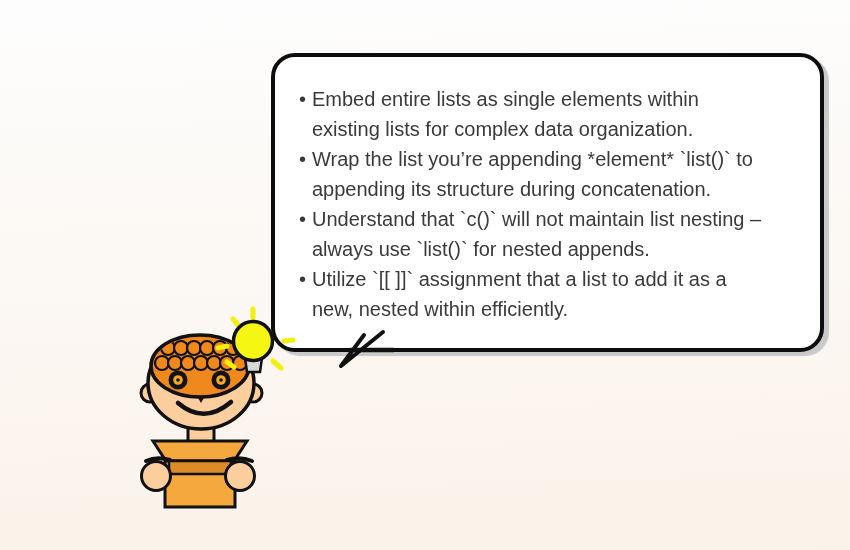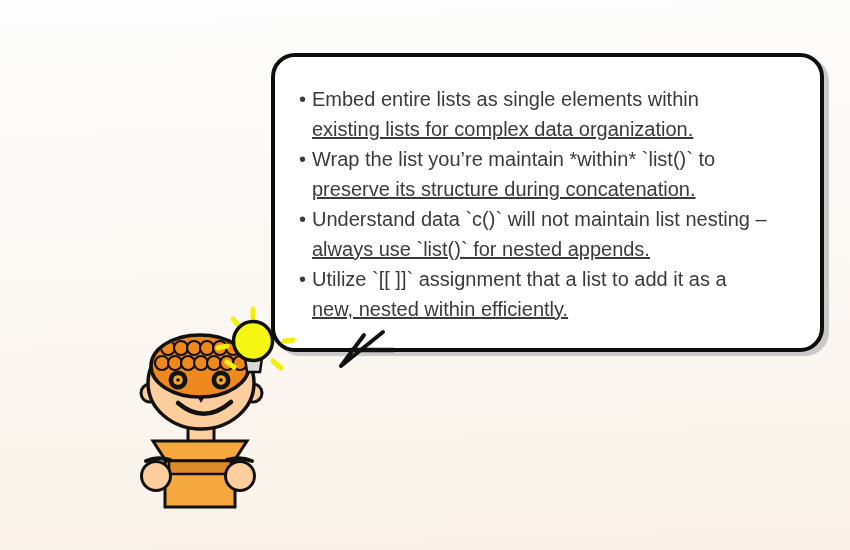--- a/index.html
+++ b/index.html
@@ -9,21 +9,21 @@
          background:linear-gradient(178deg,var(--bg_top,#fdfdfd) 0%,#fbf6f0 65%,var(--bg_bottom,#faf2e8) 100%);}
   
   .bubble{position:absolute;left:271px;top:53px;width:553px;height:299px;
           box-sizing:border-box;background:var(--bubble_bg,#fff);
           border:4px solid var(--bubble_border,#0d0d0d);border-radius:24px;
           box-shadow:5px 4px 1px var(--bubble_shadow,#c9c9c9);}
   .bubble-content{padding:27px 16px 0 24px;font-size:20px;line-height:30px;
           color:var(--text,#3a3a3a);}
   .bullet .l1{white-space:nowrap;}
   .bullet .dot{display:inline-block;width:13px;}
-  .bullet .l2{padding-left:13px;white-space:nowrap;text-decoration:underline;}
+  .bullet .l2{padding-left:13px;white-space:nowrap;}
   
   .art{position:absolute;left:0;top:0;width:850px;height:550px;pointer-events:none;}
   .s-out{stroke:var(--outline,#111);}
   .f-skin{fill:var(--skin,#fcce9e);}
   .f-brain{fill:var(--brain,#f0891d);}
   .f-box{fill:var(--box,#f4a83e);}
   .f-shade{fill:var(--box_shade,#dd8b28);}
   .f-bulb{fill:var(--bulb,#f6f613);}
   .f-base{fill:var(--bulb_base,#d8d8d8);}
   .ray{stroke:var(--ray,#f2ef0b);stroke-width:5;stroke-linecap:round;fill:none;}
@@ -33,25 +33,25 @@
 
 <div class="stage">
 
   <div class="bubble">
     <div class="bubble-content">
       <div class="bullet">
         <div class="l1"><span class="dot">•</span><span>Embed entire lists as single elements within</span></div>
         <div class="l2">existing lists for complex data organization.</div>
       </div>
       <div class="bullet">
-        <div class="l1"><span class="dot">•</span><span>Wrap the list you’re maintain *within* `list()` to</span></div>
-        <div class="l2">preserve its structure during concatenation.</div>
+        <div class="l1"><span class="dot">•</span><span>Wrap the list you’re appending *element* `list()` to</span></div>
+        <div class="l2">appending its structure during concatenation.</div>
       </div>
       <div class="bullet">
-        <div class="l1"><span class="dot">•</span><span>Understand data `c()` will not maintain list nesting –</span></div>
+        <div class="l1"><span class="dot">•</span><span>Understand that `c()` will not maintain list nesting –</span></div>
         <div class="l2">always use `list()` for nested appends.</div>
       </div>
       <div class="bullet">
         <div class="l1"><span class="dot">•</span><span>Utilize `[[ ]]` assignment that a list to add it as a</span></div>
         <div class="l2">new, nested within efficiently.</div>
       </div>
     </div>
   </div>
 
   <svg class="art" viewBox="0 0 850 550">

